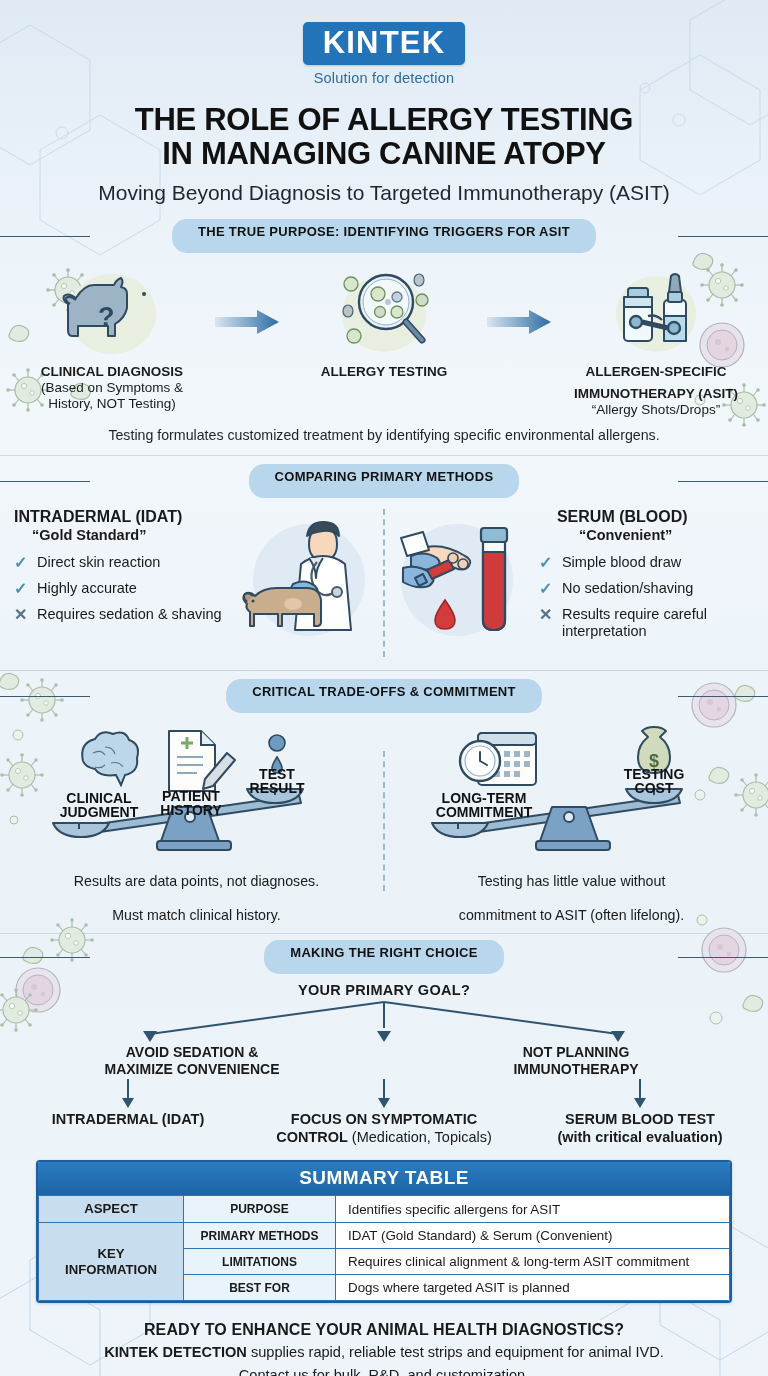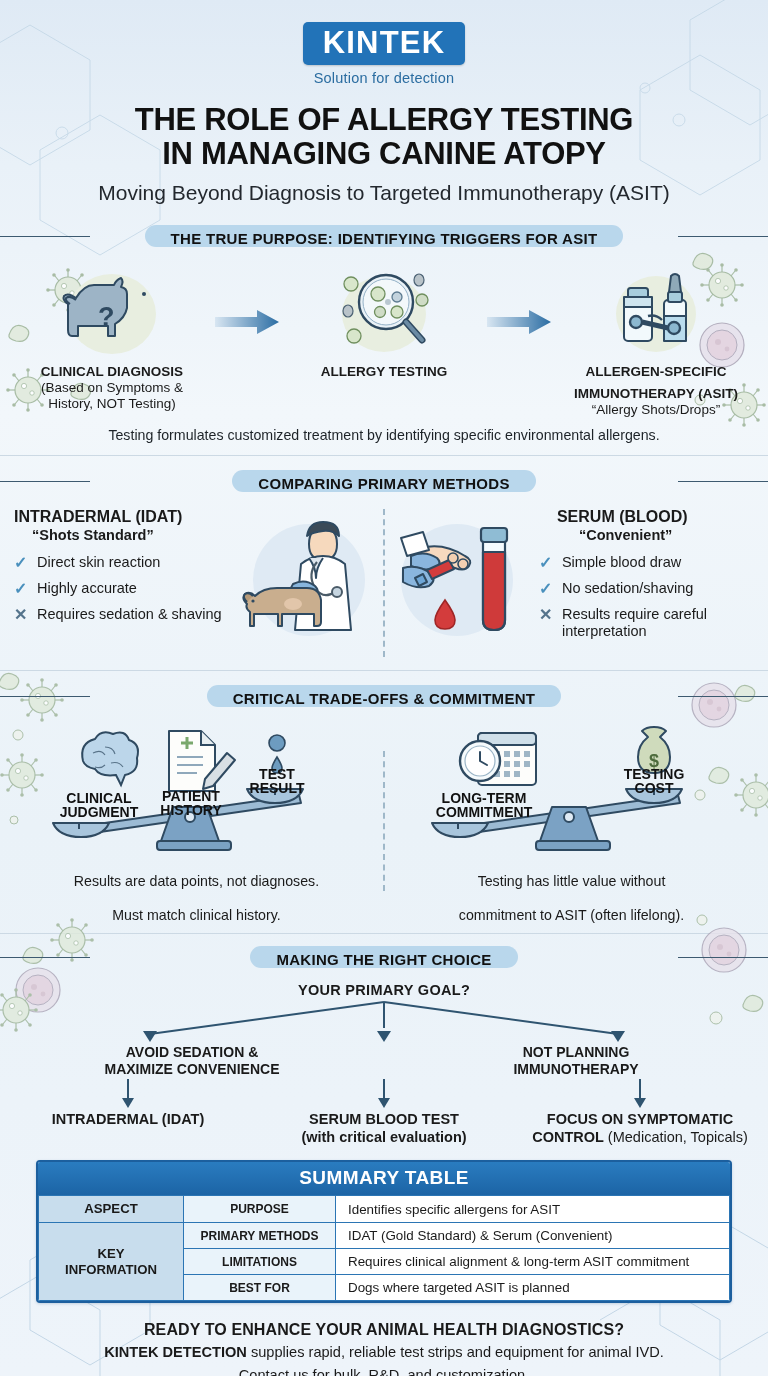--- a/index.html
+++ b/index.html
@@ -30,22 +30,22 @@
   .subtitle { font-size:21px; color:#23282e; margin-top:9px; }
 
   
   .band { position:relative; z-index:3; }
   .banner-wrap { position:relative; display:flex; align-items:center; justify-content:center;
                  margin:0 auto; height:30px; }
   .banner-wrap:before, .banner-wrap:after {
     content:""; position:absolute; top:50%; height:1px; background:#3d5a70; width:90px; }
   .banner-wrap:before { left:0; } .banner-wrap:after { right:0; }
   .banner {
-    background:#b9d7ec; border-radius:15px; padding:5px 26px 0;
-    font-size:15px; font-weight:bold; letter-spacing:.3px; color:#111;
+    background:#b9d7ec; border-radius:15px; padding:5px 26px 14px;
+    font-size:13px; font-weight:bold; letter-spacing:.3px; color:#111;
     position:relative; z-index:2; white-space:nowrap;
   }
 
   
   .flow { display:flex; align-items:flex-start; justify-content:center; margin-top:12px; }
   .flow-item { width:200px; text-align:center; }
   .flow-art { height:95px; display:flex; align-items:center; justify-content:center; }
   .flow-label { font-size:13.5px; font-weight:bold; line-height:1.2; margin-top:6px; }
   .flow-sub { font-size:13.5px; line-height:1.2; }
   .flow-arrow { width:72px; padding-top:46px; display:flex; justify-content:center; }
@@ -313,21 +313,21 @@
   <div class="hr" style="margin-top:12px;"></div>
 
   <div class="band" style="margin-top:10px;">
     <div class="banner-wrap">
       <div class="banner">COMPARING PRIMARY METHODS</div>
     </div>
 
     <div class="compare" style="margin-top:12px;">
       <div class="cmp-col left">
         <div class="cmp-head" style="text-align:left;">INTRADERMAL (IDAT)</div>
-        <div class="cmp-sub" style="text-align:left;padding-left:18px;">“Shots Standard”</div>
+        <div class="cmp-sub" style="text-align:left;padding-left:18px;">“Gold Standard”</div>
         <div class="cmp-list">
           <div class="cmp-li">
             <span class="tick">✓</span>
             <span>Direct skin reaction</span>
           </div>
           <div class="cmp-li">
             <span class="tick">✓</span>
             <span>Highly accurate</span>
           </div>
           <div class="cmp-li">
@@ -597,28 +597,28 @@
               <path d="M8,29 l-6,-10 l12,0 z" fill="#2f5470"></path>
             </svg>
         </div>
       </div>
 
       <div class="tree-row">
         <div class="tree-col">
           <div class="tree-res">INTRADERMAL (IDAT)</div>
         </div>
         <div class="tree-col">
-          <div class="tree-res">SERUM BLOOD TEST</div>
-          <div class="tree-res light">(with critical evaluation)</div>
-        </div>
-        <div class="tree-col">
           <div class="tree-res">FOCUS ON SYMPTOMATIC</div>
           <div class="tree-res">
             <span>CONTROL</span><span class="light"> (Medication, Topicals)</span>
           </div>
+        </div>
+        <div class="tree-col">
+          <div class="tree-res">SERUM BLOOD TEST</div>
+          <div class="tree-res light">(with critical evaluation)</div>
         </div>
       </div>
     </div>
   </div>
 
   <div class="tbl-wrap">
     <div class="tbl-title">SUMMARY TABLE</div>
     <table>
       <tbody>
         <tr>

